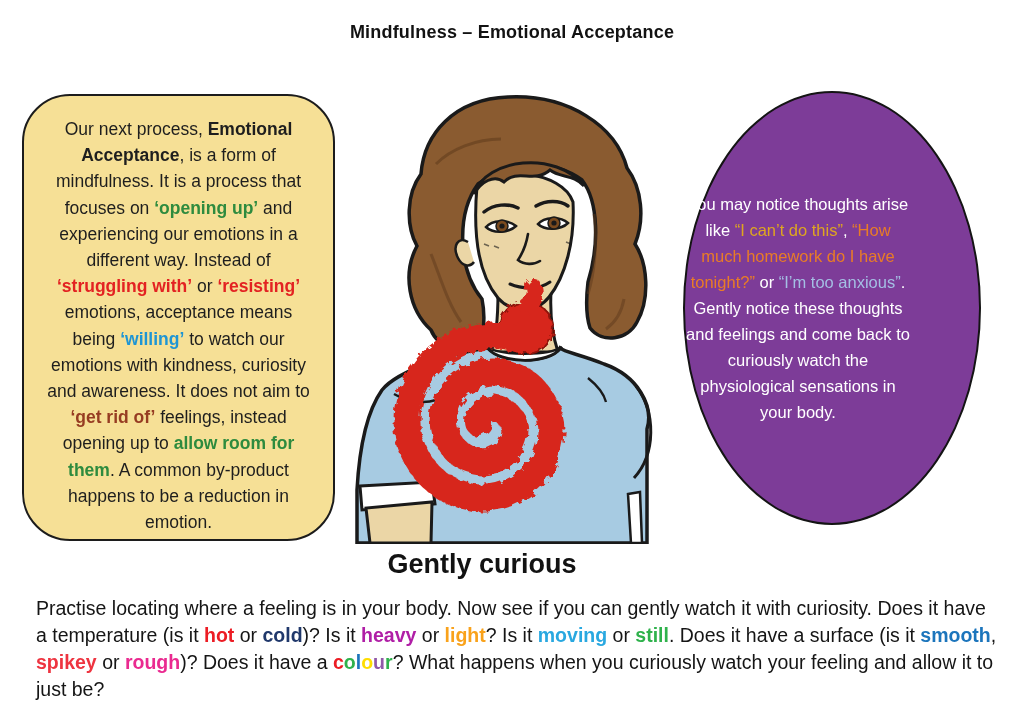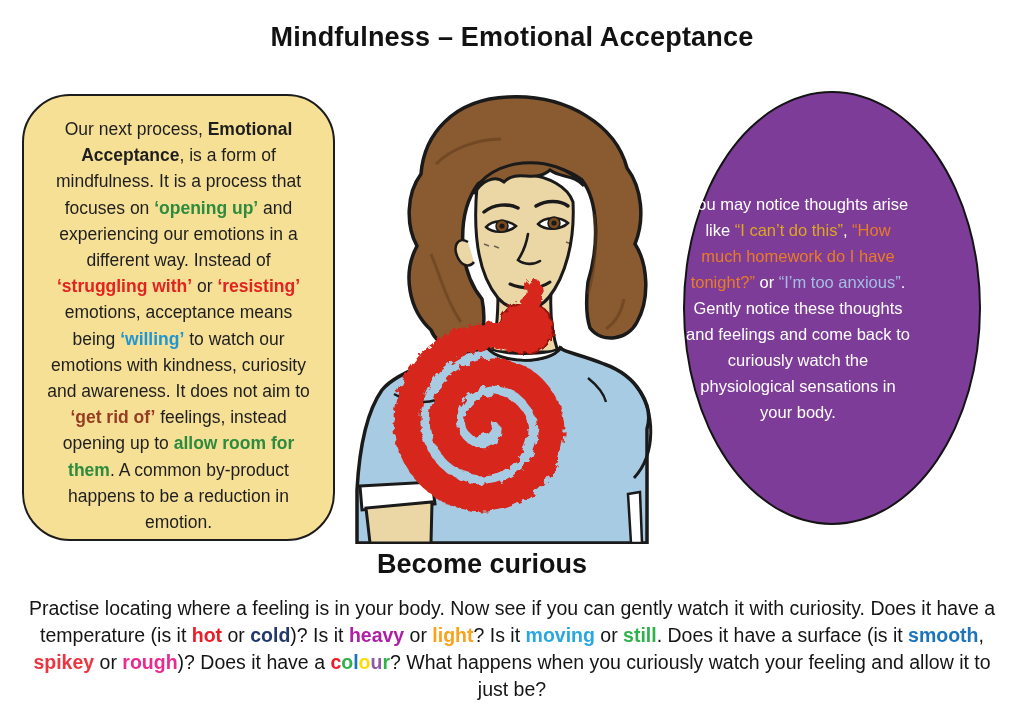--- a/index.html
+++ b/index.html
@@ -8,21 +8,21 @@
   .page { position:relative; width:1024px; height:723px; background:#ffffff; }
 
   
   .badge { position:absolute; left:14px; top:11px; width:58px; height:58px;
            background:#FBD46B; border:2.5px solid #1c1c1c; border-radius:50%;
            display:flex; align-items:center; justify-content:center;
            font-weight:700; font-size:15px; color:#111; }
 
   
   .title { position:absolute; left:0; right:0; top:22px; text-align:center;
-           font-size:27px; font-weight:700; color:#121212; letter-spacing:.2px; }
+           font-size:18px; font-weight:700; color:#121212; letter-spacing:.2px; }
 
   
   .intro-box { position:absolute; left:22px; top:94px; width:313px; height:447px;
                background:#F6E096; border:2.5px solid #1c1c1c; border-radius:48px;
                padding:20px 22px 12px 22px; text-align:center;
                font-size:17.5px; line-height:26.2px; color:#1e1e1e; }
 
   
   .bubble { position:absolute; left:683px; top:91px; width:298px; height:434px;
             background:#7D3C98; border:2px solid #141414; border-radius:50%;
@@ -31,22 +31,22 @@
                  line-height:26px; color:#ffffff; }
 
   
   .figure { position:absolute; left:336px; top:94px; width:334px; height:450px; }
   .figure svg { width:100%; height:100%; display:block; }
 
   .caption { position:absolute; left:0; right:60px; top:549px; text-align:center;
              font-size:27px; font-weight:700; color:#121212; }
 
   
-  .practice { position:absolute; left:26px; right:26px; top:595px;
-              text-align:center; font-size:19.5px; line-height:27px; color:#151515; }
+  .practice { position:absolute; left:36px; right:26px; top:595px;
+              font-size:19.5px; line-height:27px; color:#151515; }
 
   
   .seg-plain      { }
   .seg-bold       { font-weight:700; }
   .seg-green-bold { color:#2E8B3E; font-weight:700; }
   .seg-red-bold   { color:#E32222; font-weight:700; }
   .seg-blue-bold  { color:#1E95D4; font-weight:700; }
   .seg-brown-bold { color:#963C22; font-weight:700; }
   .seg-white      { color:#ffffff; }
   .seg-gold       { color:#DFA61F; }
@@ -188,17 +188,17 @@
                  A 87.2 87.2 0 0 1 183.4 245.8" fill="none" stroke="#D7281C" stroke-width="27" stroke-linecap="round"></path>
         <path d="M 183.4 245.8 C 190 240, 192 236, 190 230" fill="none" stroke="#D7281C" stroke-width="20" stroke-linecap="round"></path>
       </g>
     </svg>
   </div>
 
   <div class="bubble">
     <p class="bubble-text"><span class="seg-white">You may notice thoughts arise like </span><span class="seg-gold">“I can’t do this”</span><span class="seg-white">, </span><span class="seg-orange">“How much homework do I have tonight?”</span><span class="seg-white"> or </span><span class="seg-periwinkle">“I’m too anxious”</span><span class="seg-white">. Gently notice these thoughts and feelings and come back to curiously watch the physiological sensations in your body.</span></p>
   </div>
 
-  <h2 class="caption">Become curious</h2>
+  <h2 class="caption">Gently curious</h2>
 
   <p class="practice"><span class="seg-plain">Practise locating where a feeling is in your body. Now see if you can gently watch it with curiosity. Does it have a temperature (is it </span><span class="seg-hot">hot</span><span class="seg-plain"> or </span><span class="seg-cold">cold</span><span class="seg-plain">)? Is it </span><span class="seg-heavy">heavy</span><span class="seg-plain"> or </span><span class="seg-light">light</span><span class="seg-plain">? Is it </span><span class="seg-moving">moving</span><span class="seg-plain"> or </span><span class="seg-still">still</span><span class="seg-plain">. Does it have a surface (is it </span><span class="seg-smooth">smooth</span><span class="seg-plain">, </span><span class="seg-spikey">spikey</span><span class="seg-plain"> or </span><span class="seg-rough">rough</span><span class="seg-plain">)? Does it have a </span><span class="seg-l-red">c</span><span class="seg-l-green">o</span><span class="seg-l-blue">l</span><span class="seg-l-yellow">o</span><span class="seg-l-purple">u</span><span class="seg-l-green">r</span><span class="seg-plain">? What happens when you curiously watch your feeling and allow it to just be?</span></p>
 
 </div>
 
 </body></html>

